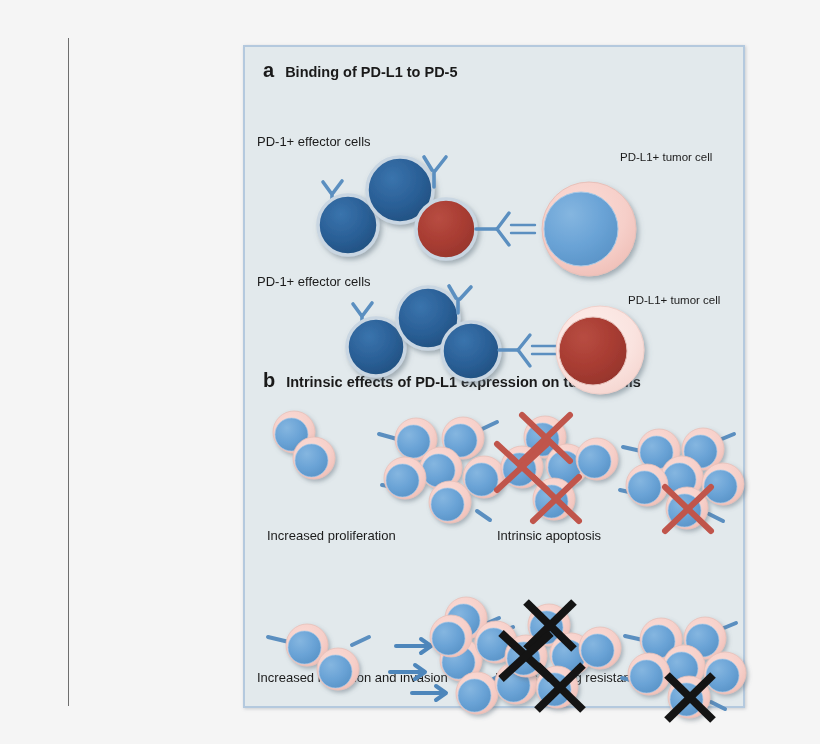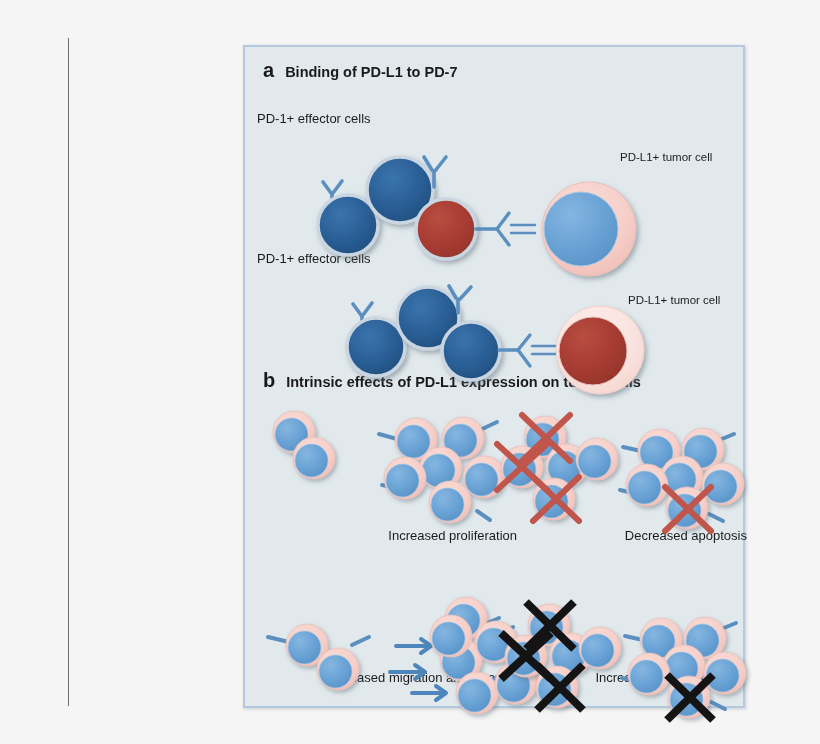--- a/index.html
+++ b/index.html
@@ -54,66 +54,67 @@
     font-size: 14.5px;
     font-weight: bold;
     margin-left: 11px;
   }
 
   .cap {
     position: absolute;
     font-size: 13px;
     color: #1b1b1b;
     white-space: nowrap;
+    margin-top: 23px;
   }
   .cap-sm {
     position: absolute;
     font-size: 11.5px;
     color: #1b1b1b;
     white-space: nowrap;
     margin-top: 36px;
   }
   .cap-center {
     position: absolute;
     font-size: 13px;
     color: #1b1b1b;
     white-space: nowrap;
-    text-align: right;
+    text-align: left;
   }
 
   svg.art {
     position: absolute;
     left: 0;
     top: 0;
     overflow: visible;
   }
 </style>
 </head>
 <body>
 
 <div id="left-rule"></div>
 
 <div id="figure-panel">
 
   <div class="panel-heading" style="left:18px; top:12px;">
-    <span class="panel-letter">a</span><span class="panel-title">Binding of PD-L1 to PD-7</span>
+    <span class="panel-letter">a</span><span class="panel-title">Binding of PD-L1 to PD-5</span>
   </div>
 
   <div class="cap" style="left:12px; top:64px;">PD-1+ effector cells</div>
   <div class="cap-sm" style="left:375px; top:68px;">PD-L1+ tumor cell</div>
 
   <div class="cap" style="left:12px; top:204px;">PD-1+ effector cells</div>
   <div class="cap-sm" style="left:383px; top:211px;">PD-L1+ tumor cell</div>
 
   <div class="panel-heading" style="left:18px; top:322px;">
     <span class="panel-letter">b</span><span class="panel-title">Intrinsic effects of PD-L1 expression on tumor cells</span>
   </div>
 
   <div class="cap-center" style="left:22px; top:481px; width:250px;">Increased proliferation</div>
-  <div class="cap-center" style="left:252px; top:481px; width:250px;">Decreased apoptosis</div>
+  <div class="cap-center" style="left:252px; top:481px; width:250px;">Intrinsic apoptosis</div>
   <div class="cap-center" style="left:12px; top:623px; width:262px;">Increased migration and invasion</div>
   <div class="cap-center" style="left:250px; top:623px; width:250px;">Increased drug resistance</div>
 
   <svg class="art" width="502" height="663" viewBox="0 0 502 663">
     <defs>
 
       <filter id="cellShadow" x="-40%" y="-40%" width="190%" height="190%">
         <feDropShadow dx="2.5" dy="3" stdDeviation="2.6" flood-color="#5f6f7d" flood-opacity="0.5"></feDropShadow>
       </filter>
       <filter id="softShadow" x="-40%" y="-40%" width="190%" height="190%">

